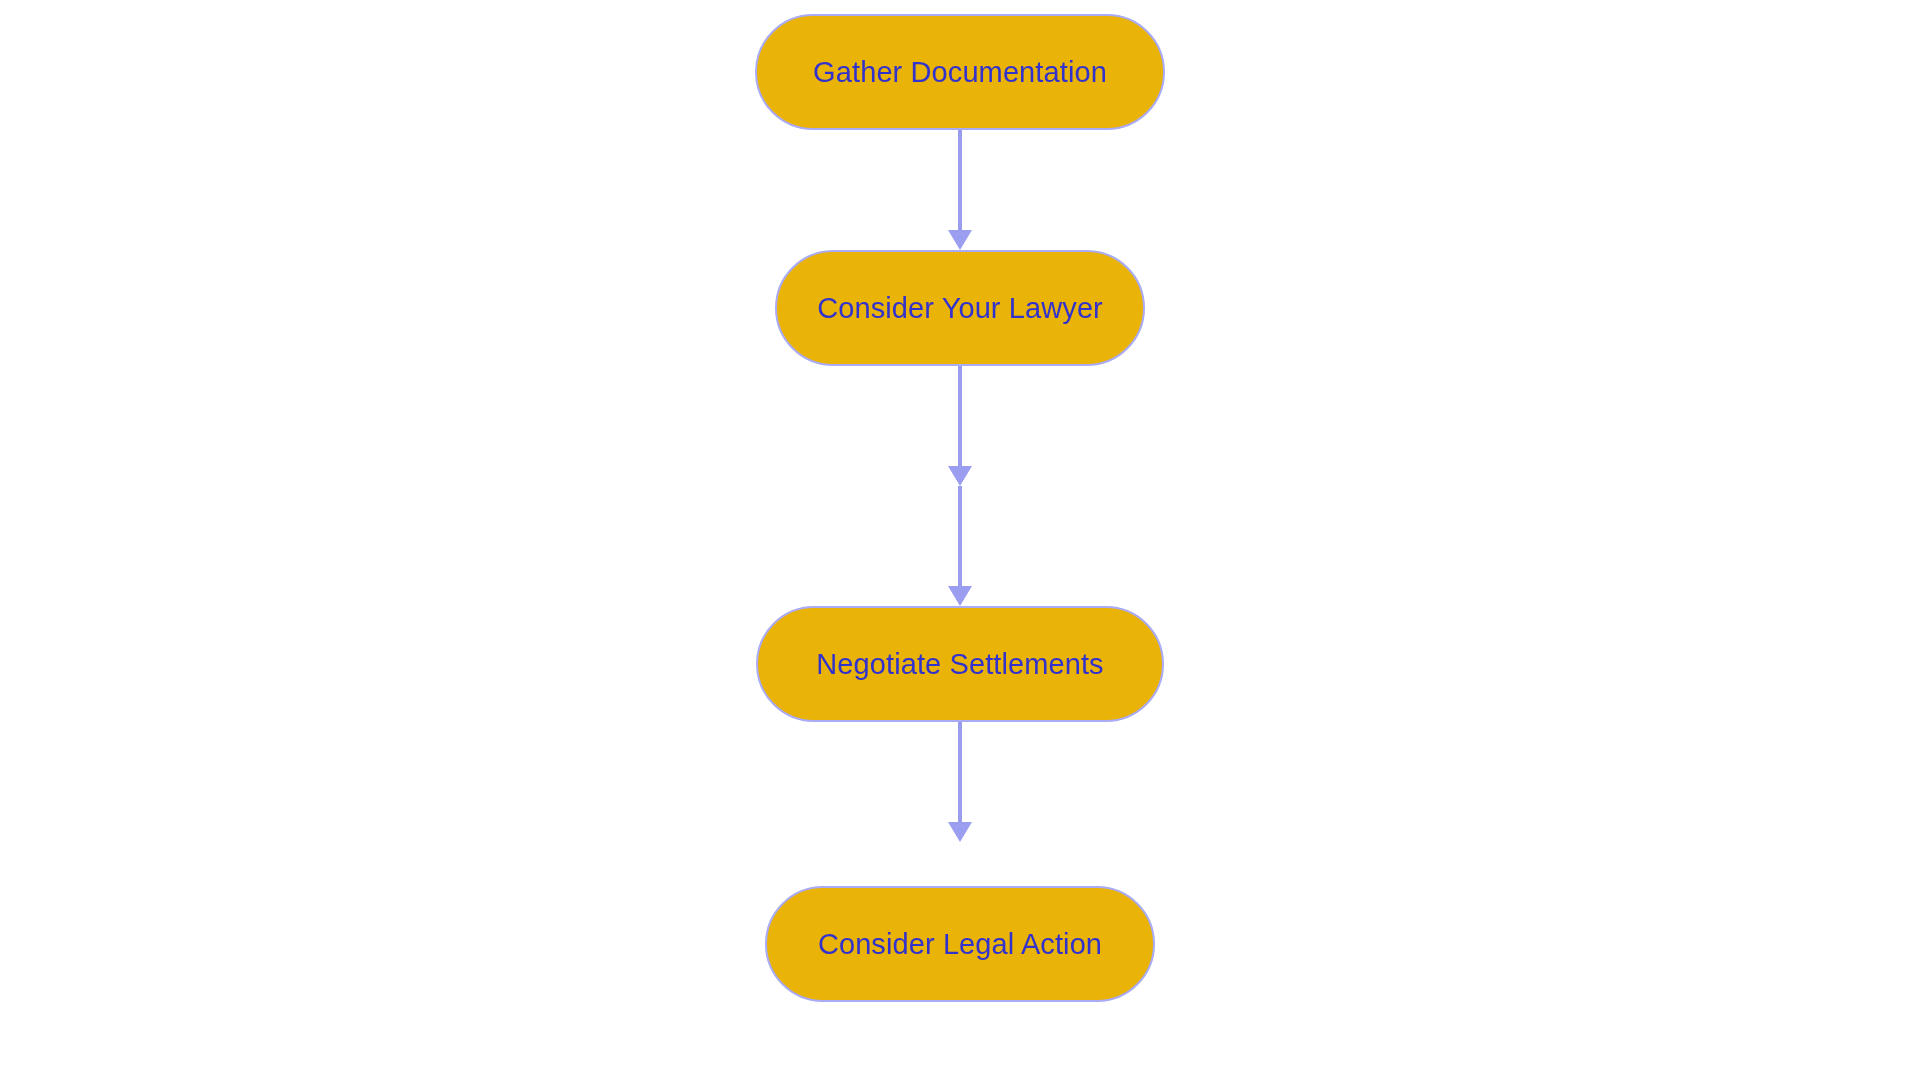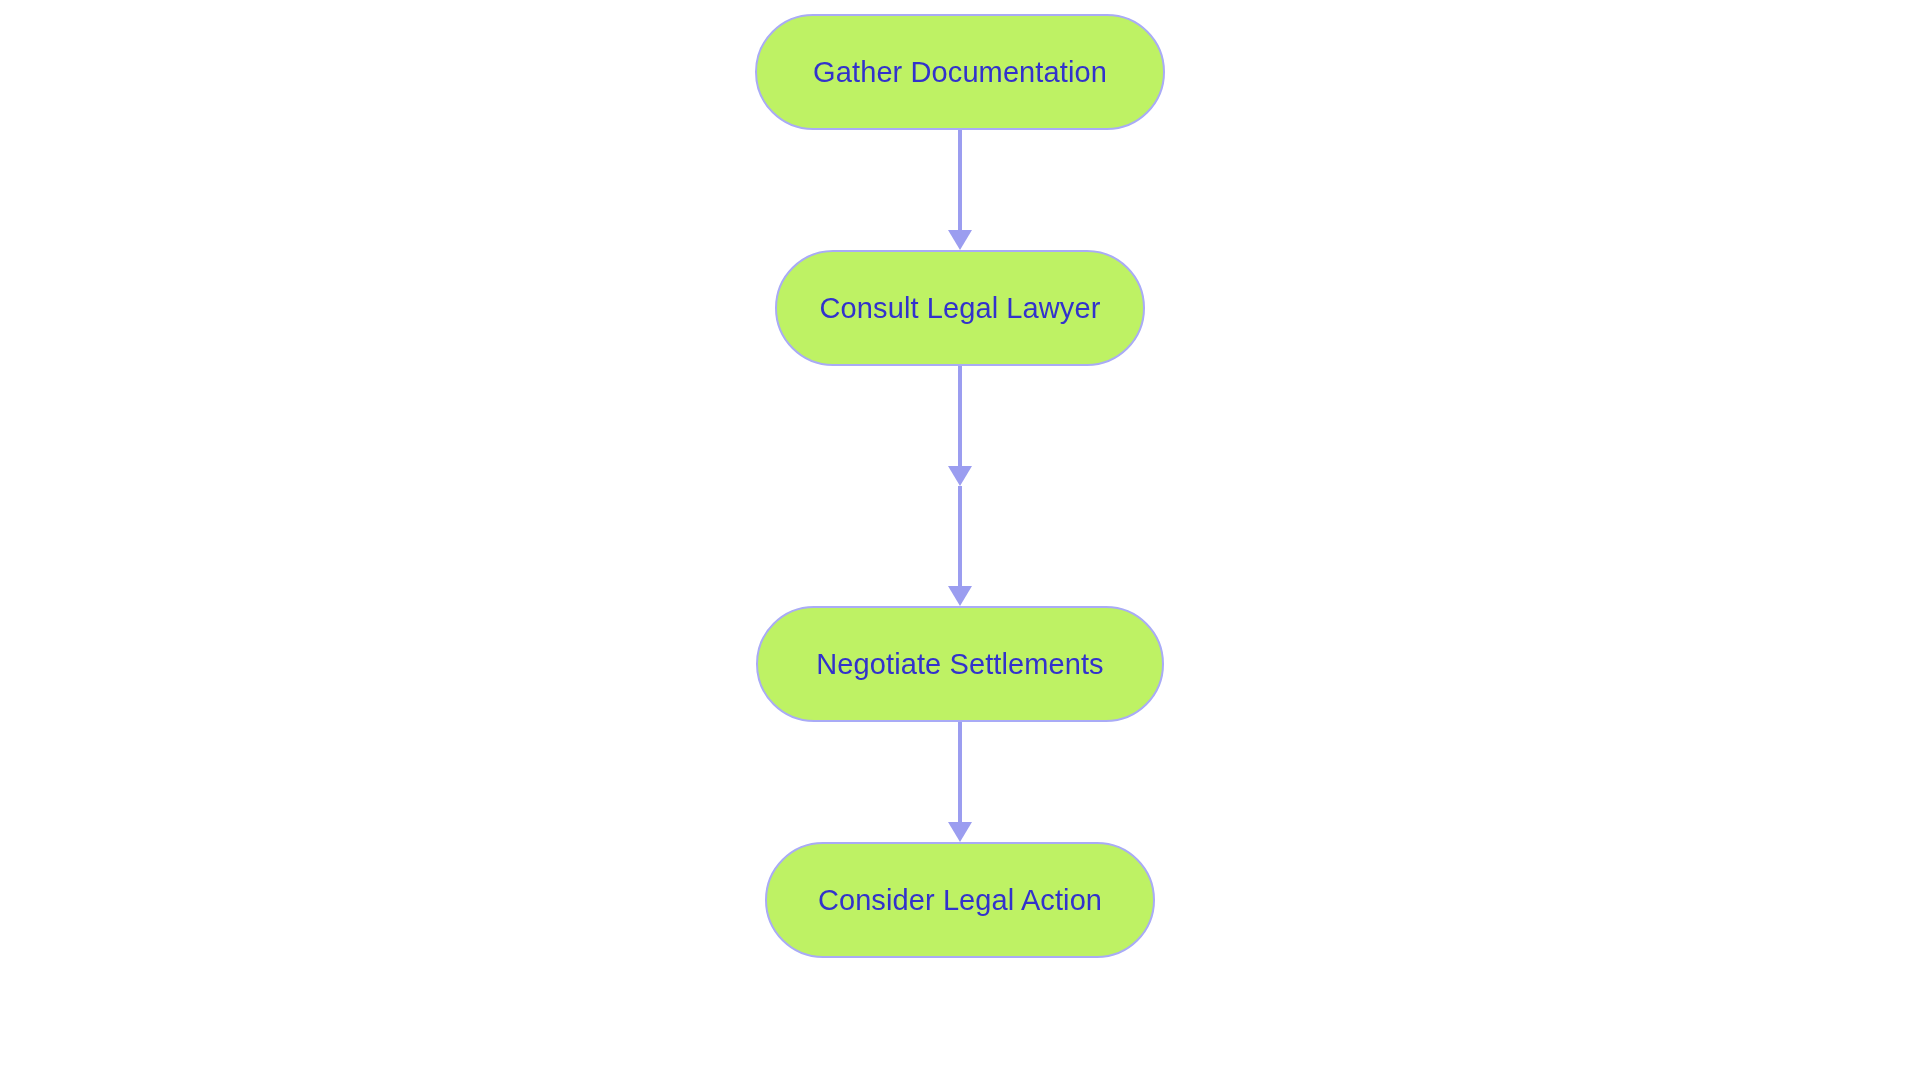--- a/index.html
+++ b/index.html
@@ -28,21 +28,21 @@
     flex-direction: column;
     align-items: center;
   }
   .node {
     box-sizing: border-box;
     display: flex;
     align-items: center;
     justify-content: center;
     height: 116px;
     border-radius: 58px;
-    background: #bef264;
+    background: #eab308;
     border: 2px solid #a9abf6;
     padding: 0 46px;
     white-space: nowrap;
   }
   .node-label {
     font-family: "Liberation Sans", sans-serif;
     font-size: 29px;
     font-weight: 400;
     color: #3232cc;
     letter-spacing: 0.1px;
@@ -71,39 +71,39 @@
     width: 0;
     height: 0;
     border-left: 12px solid transparent;
     border-right: 12px solid transparent;
     border-top: 20px solid #9b9df0;
   }
   .n1 { margin-top: 14px; width: 410px; }
   .n2 { width: 370px; }
   .n3 { width: 646px; }
   .n4 { width: 408px; }
-  .n5 { width: 390px; }
+  .n5 { width: 390px; margin-top: 44px; }
 </style>
 </head>
 <body>
 
 <div id="canvas">
   <div class="flow">
 
     <div class="node n1">
       <span class="node-label">Gather Documentation</span>
     </div>
 
     <div class="connector">
       <div class="stem"></div>
       <div class="head"></div>
     </div>
 
     <div class="node n2">
-      <span class="node-label">Consult Legal Lawyer</span>
+      <span class="node-label">Consider Your Lawyer</span>
     </div>
 
     <div class="connector">
       <div class="stem"></div>
       <div class="head"></div>
     </div>
 
 
     <div class="connector">
       <div class="stem"></div>

